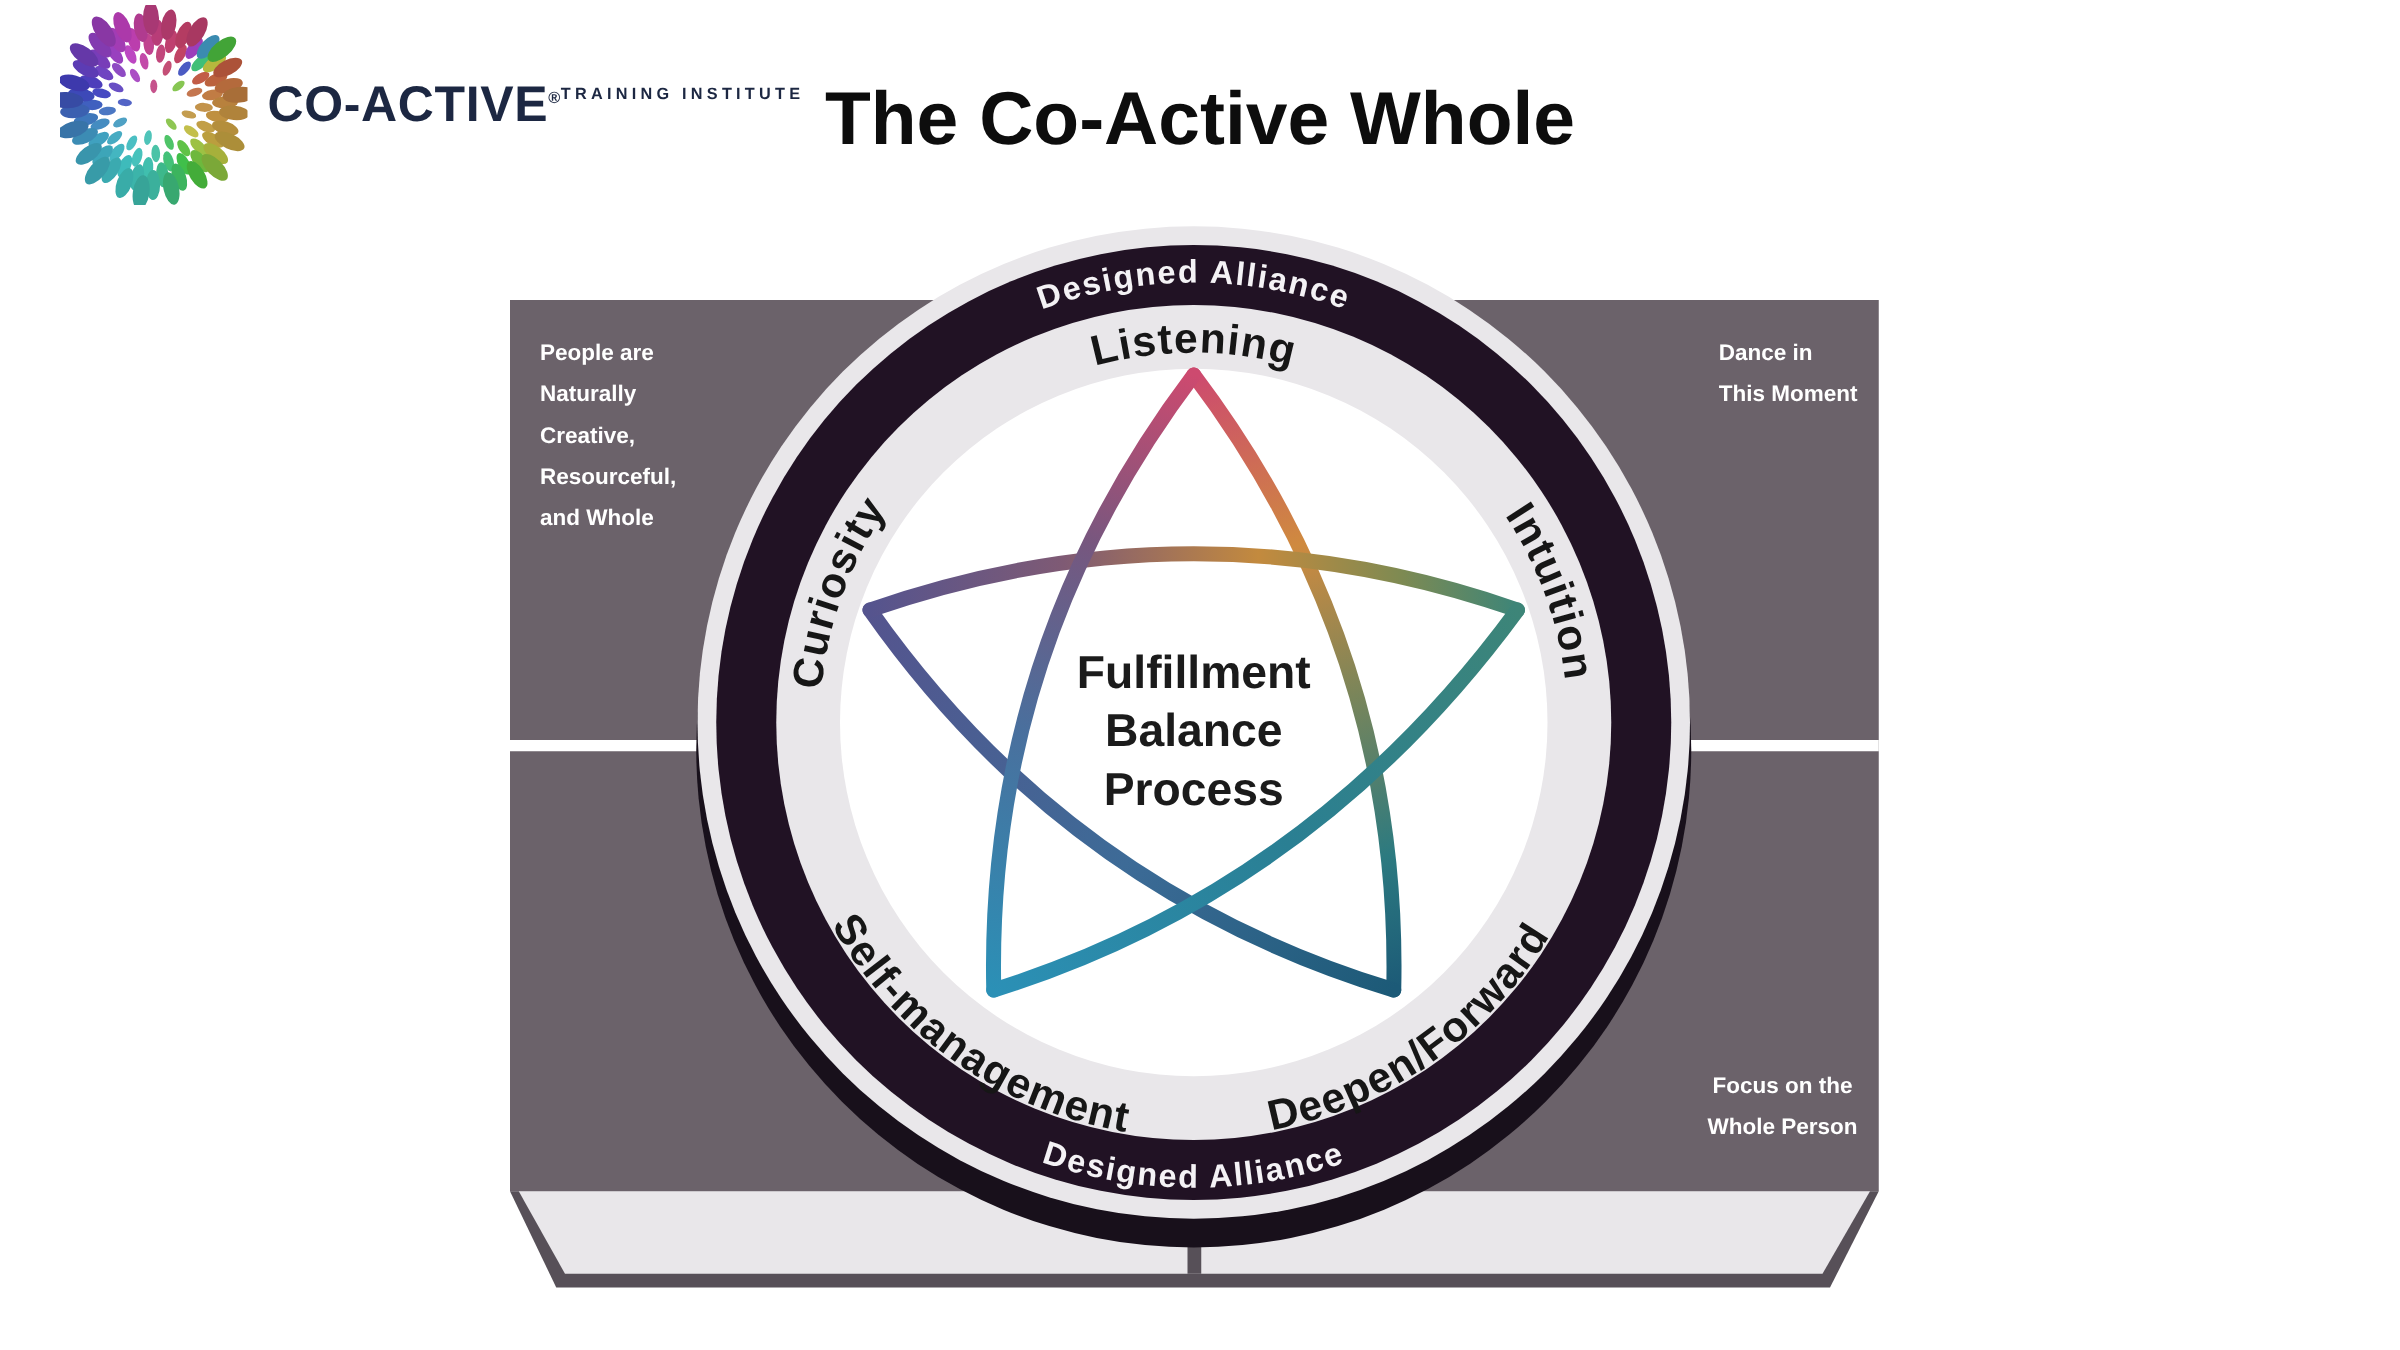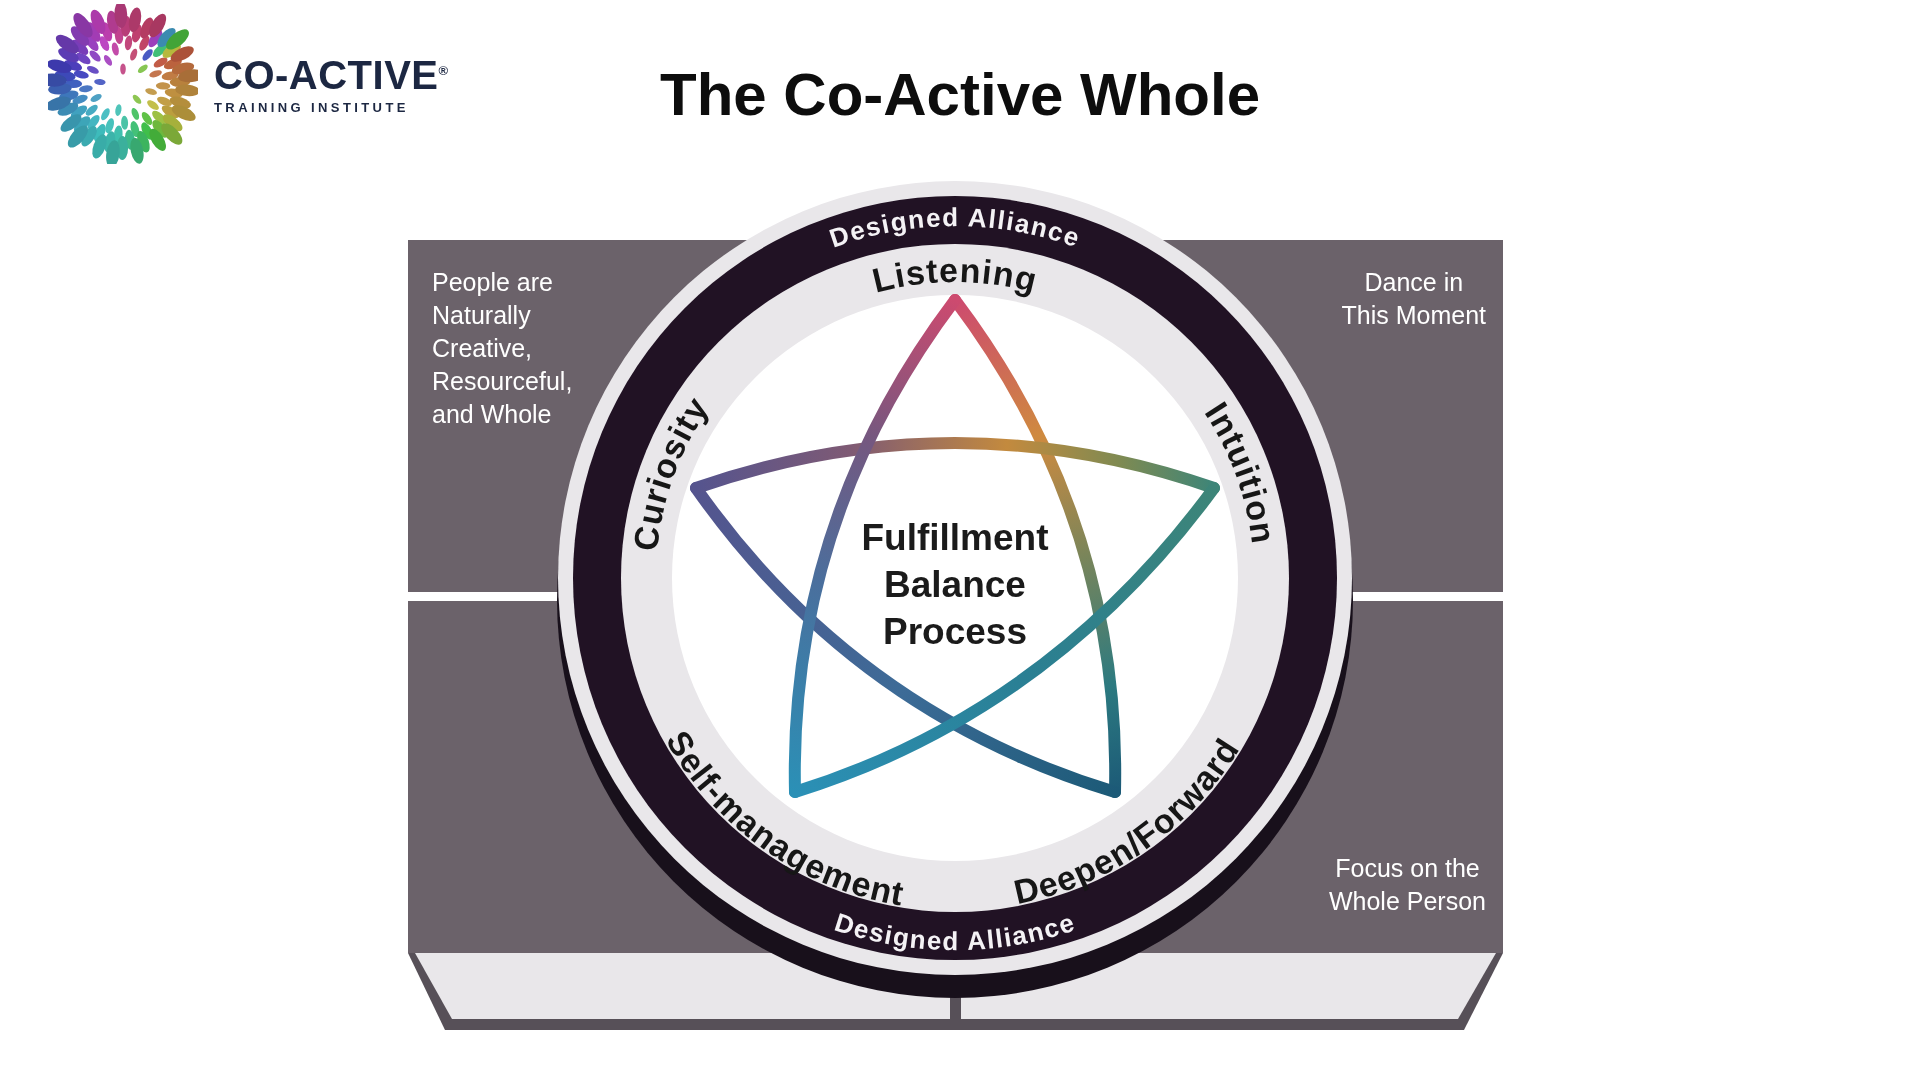--- a/index.html
+++ b/index.html
@@ -1,32 +1,32 @@
 <!DOCTYPE html>
 <html><head>
 <meta charset="utf-8">
 <style>
   html,body{margin:0;padding:0;background:#ffffff;}
   .stage{position:relative;width:1920px;height:1080px;background:#ffffff;overflow:hidden;
          font-family:"Liberation Sans","DejaVu Sans",sans-serif;}
   
   .logo{position:absolute;left:48px;top:4px;display:flex;align-items:center;gap:16px;}
-  .logo-text{display:flex;flex-direction:column;justify-content:center;}
+  .logo-text{display:flex;flex-direction:row;justify-content:center;}
   .brand{font-size:40px;font-weight:700;color:#1c2742;letter-spacing:.5px;line-height:1.05;}
   .brand .reg{font-size:13px;vertical-align:super;font-weight:700;}
   .subtitle{font-size:13px;font-weight:700;color:#1c2742;letter-spacing:3.4px;margin-top:4px;}
   
   .title{position:absolute;top:60px;left:0;right:0;margin:0;text-align:center;
          font-size:60px;font-weight:800;color:#0d0d0d;letter-spacing:0;}
   
   .panel{position:absolute;left:408px;top:240px;width:1095px;height:713px;background:#6b626a;}
   .divider-h{position:absolute;left:0;right:0;top:352px;height:9px;background:#ffffff;}
-  .q{position:absolute;color:#ffffff;font-size:25px;font-weight:400;line-height:33px;white-space:pre-line;}
+  .q{position:absolute;color:#ffffff;font-size:18px;font-weight:700;line-height:33px;white-space:pre-line;}
   .q-tl{left:24px;top:26px;text-align:left;}
-  .q-tr{right:17px;top:26px;text-align:center;margin-left:35px;}
+  .q-tr{right:17px;top:26px;text-align:left;margin-left:35px;}
   .q-bl{left:22px;top:628px;text-align:left;}
   .q-br{right:17px;top:612px;text-align:center;}
   
   .diagram{position:absolute;left:0;top:0;width:1920px;height:1080px;pointer-events:none;}
   .ring-text-dark{fill:#161616;font-weight:700;font-size:34px;letter-spacing:1px;
                   font-family:"Liberation Sans","DejaVu Sans",sans-serif;}
   .ring-text-light{fill:#f4f2f5;font-weight:700;font-size:26px;letter-spacing:1.5px;
                   font-family:"Liberation Sans","DejaVu Sans",sans-serif;}
   .center-text{fill:#1b1b1b;font-weight:700;font-size:37px;text-anchor:middle;
                font-family:"Liberation Sans","DejaVu Sans",sans-serif;}

